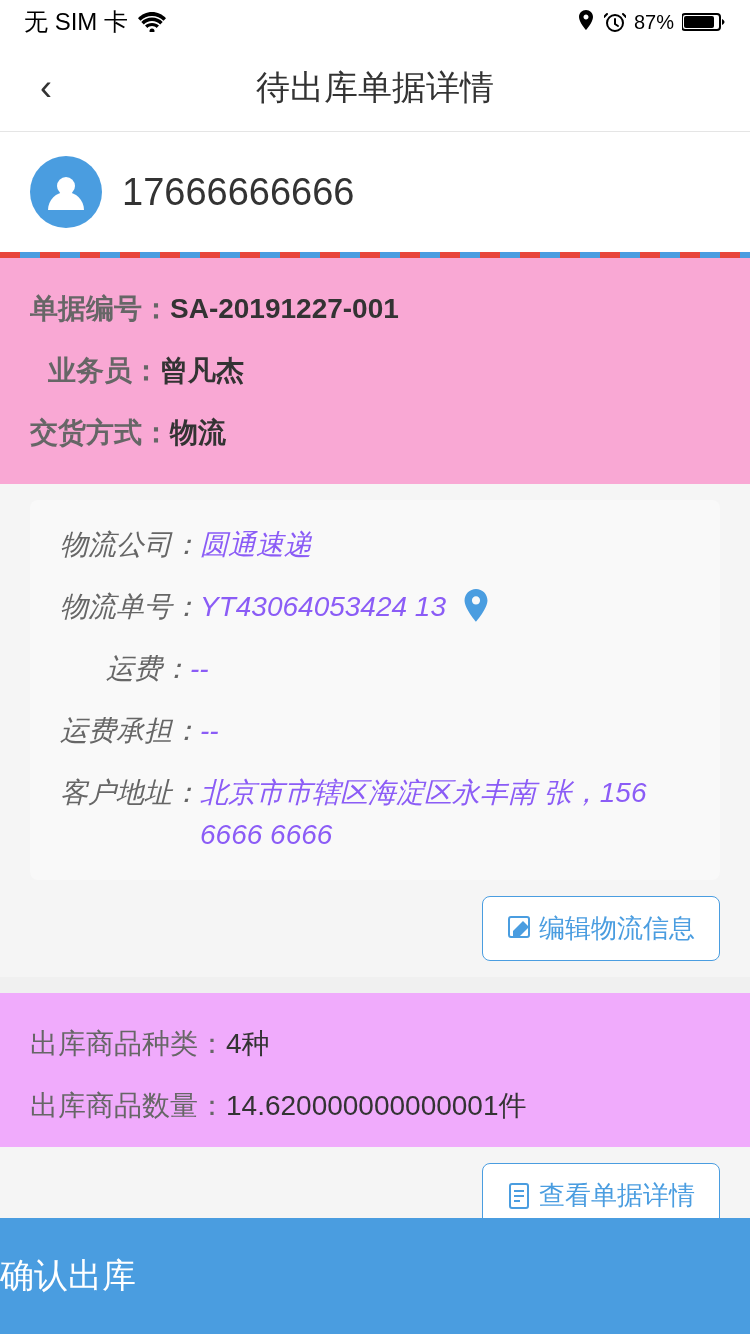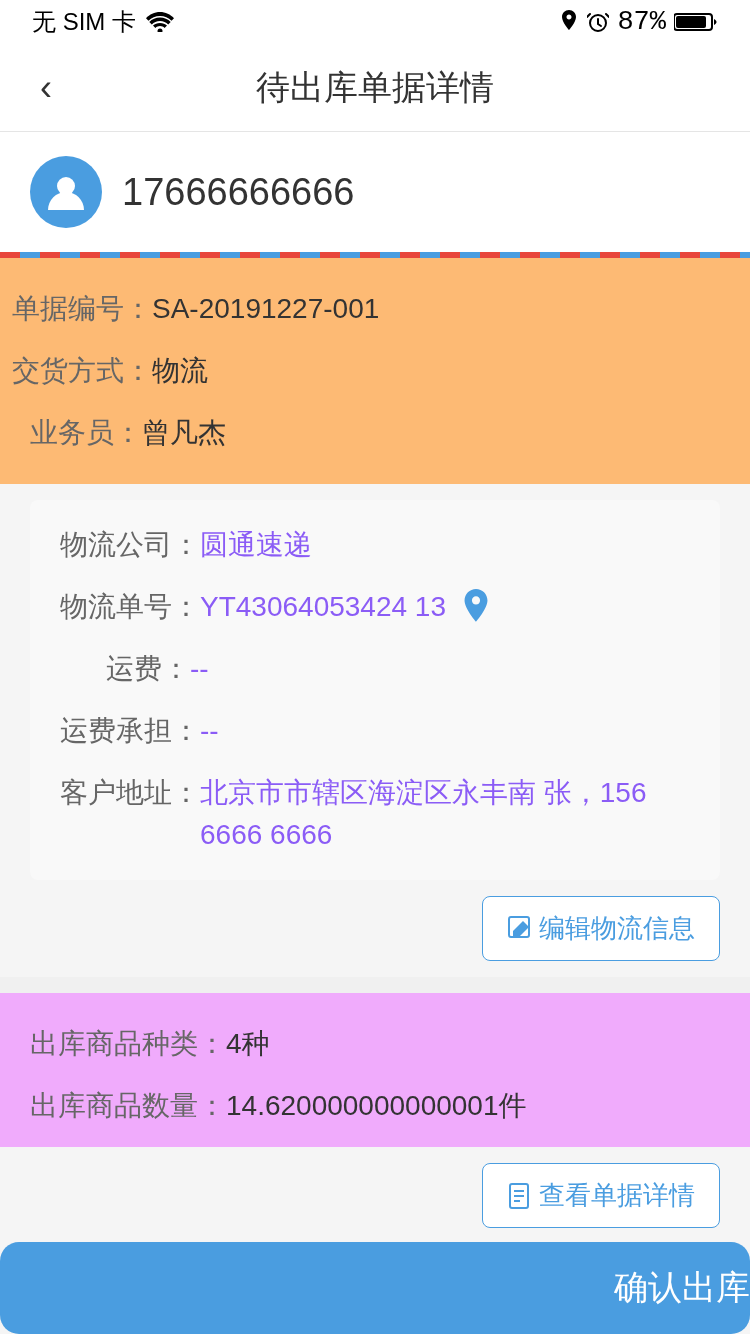--- a/index.html
+++ b/index.html
@@ -13,28 +13,28 @@
       font-size: 28px;
     }
 
     
     .status-bar {
       background: #fff;
       height: 44px;
       display: flex;
       align-items: center;
       justify-content: space-between;
-      padding: 0 32px;
+      padding: 0 24px;
       font-size: 24px;
       color: #000;
       gap: 41px;
     }
     .status-left { display: flex; align-items: center; gap: 10px; }
     .status-center { font-weight: 500; font-size: 28px; }
-    .status-right { display: flex; align-items: center; gap: 8px; font-size: 27px; font-family: Liberation Mono, monospace; }
+    .status-right { display: flex; align-items: center; gap: 8px; font-size: 20px; }
 
     
     .nav-bar {
       background: #fff;
       height: 88px;
       display: flex;
       align-items: center;
       padding: 0 30px;
       border-bottom: 1px solid #e5e5e5;
       position: relative;
@@ -85,23 +85,24 @@
       background: repeating-linear-gradient(
         90deg,
         #e8463c 0px, #e8463c 20px,
         #4a9de0 20px, #4a9de0 40px
       );
       margin: 0;
     }
 
     
     .section {
-      background: #fdba74;
+      background: #f9a8d4;
       margin-bottom: 16px;
-      padding: 30px 12px;
+      padding: 30px 30px;
+      font-weight: bold;
     }
 
     .info-row {
       display: flex;
       align-items: flex-start;
       margin-bottom: 20px;
       font-size: 28px;
       color: #333;
       line-height: 1.5;
     }
@@ -116,20 +117,21 @@
       color: #333;
       flex: 1;
     }
 
     
     .logistics-section {
       background: #f9f9f9;
       border-radius: 8px;
       margin: 10px 30px 16px;
       padding: 24px 30px;
+      font-style: italic;
     }
 
     .logistics-row {
       display: flex;
       align-items: flex-start;
       margin-bottom: 20px;
       font-size: 28px;
       color: #333;
       line-height: 1.5;
     }
@@ -193,26 +195,25 @@
     
     .bottom-space {
       height: 200px;
       background: #f5f5f5;
     }
     .bottom-action {
       position: fixed;
       bottom: 0;
       width: 750px;
       background: #4a9de0;
-      height: 92px;
-      display: flex;
-      align-items: center;
-      justify-content: flex-end;
+      height: 116px;
+      display: flex;
+      align-items: center;
+      justify-content: flex-start;
       cursor: pointer;
-      border-radius: 19px;
     }
     .bottom-action-text {
       color: #fff;
       font-size: 34px;
       font-weight: 500;
     }
   </style>
 </head>
 <body>
 
@@ -260,26 +261,26 @@
 </div>
 
 <div class="dashed-divider"></div>
 
 <div class="section">
   <div class="info-row">
     <span class="info-label">单据编号：</span>
     <span class="info-value">SA-20191227-001</span>
   </div>
   <div class="info-row">
+    <span class="info-label">业务员：</span>
+    <span class="info-value">曾凡杰</span>
+  </div>
+  <div class="info-row">
     <span class="info-label">交货方式：</span>
     <span class="info-value">物流</span>
-  </div>
-  <div class="info-row">
-    <span class="info-label">业务员：</span>
-    <span class="info-value">曾凡杰</span>
   </div>
 </div>
 
 <div class="logistics-section">
   <div class="logistics-row">
     <span class="logistics-label">物流公司：</span>
     <span class="logistics-value">圆通速递</span>
   </div>
   <div class="logistics-row">
     <span class="logistics-label">物流单号：</span>

